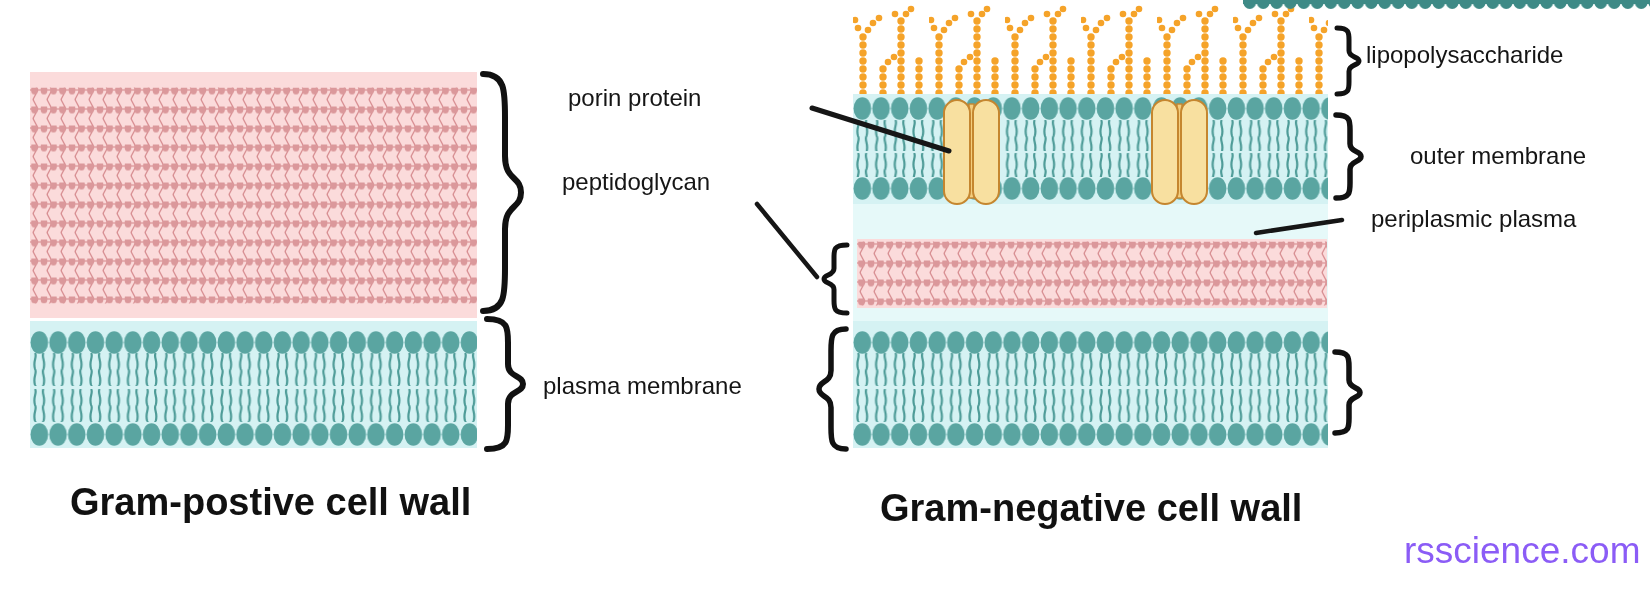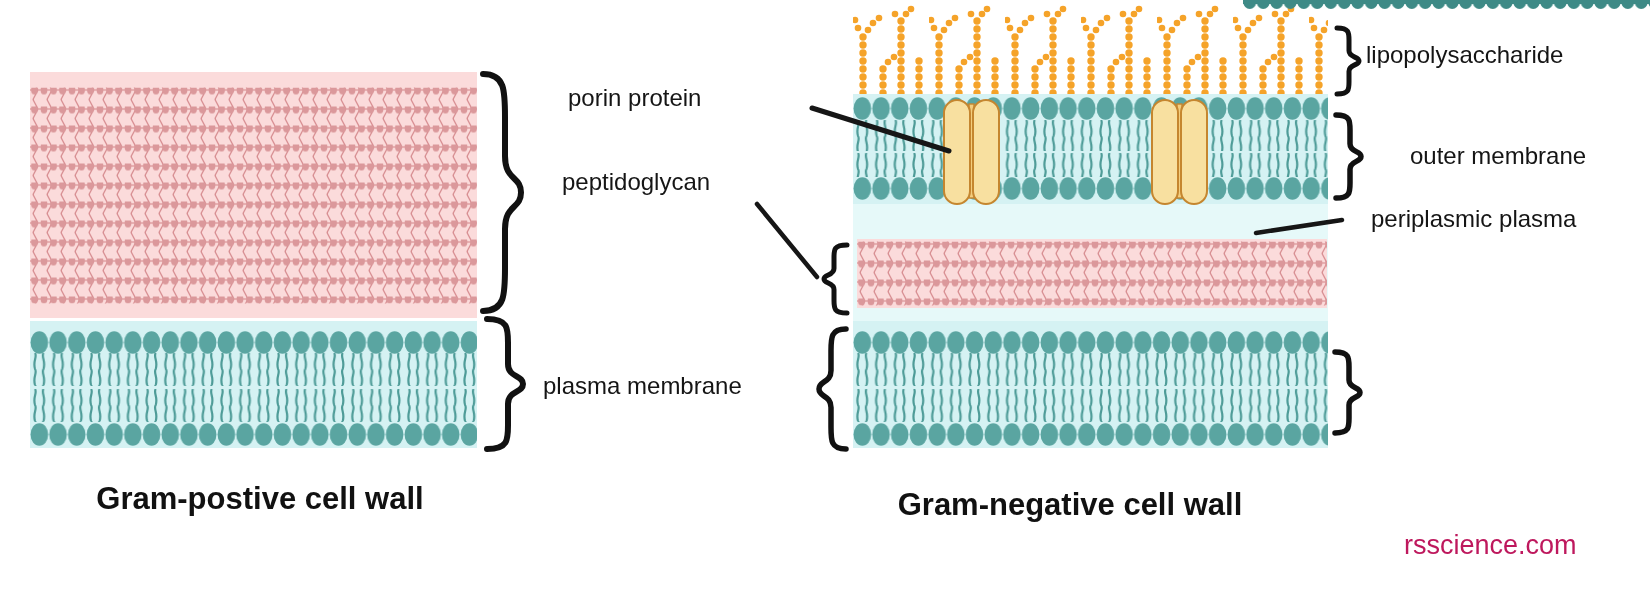--- a/index.html
+++ b/index.html
@@ -1,21 +1,21 @@
 <!DOCTYPE html>
 <html><head>
 <meta charset="utf-8">
 <style>
   html,body{margin:0;padding:0;background:#fff;}
   #stage{position:relative;width:1650px;height:601px;background:#fff;overflow:hidden;
          font-family:"Liberation Sans","DejaVu Sans",sans-serif;}
   #gfx{position:absolute;left:0;top:0;}
   .lbl{position:absolute;color:#151515;font-size:24px;line-height:1.1;white-space:nowrap;}
-  .title{position:absolute;color:#111;font-size:31px;font-weight:bold;text-align:center;white-space:nowrap;}
-  .watermark{position:absolute;color:#be185d;font-size:27px;white-space:nowrap;text-align:center;}
+  .title{position:absolute;color:#111;font-size:38px;font-weight:bold;text-align:center;white-space:nowrap;}
+  .watermark{position:absolute;color:#8b5cf6;font-size:37px;white-space:nowrap;text-align:center;}
 </style>
 </head>
 <body>
 
 <div id="stage">
 
 <svg id="gfx" width="1650" height="601" viewBox="0 0 1650 601">
   <defs>
 
     <pattern id="pg" width="28" height="19" patternUnits="userSpaceOnUse">

